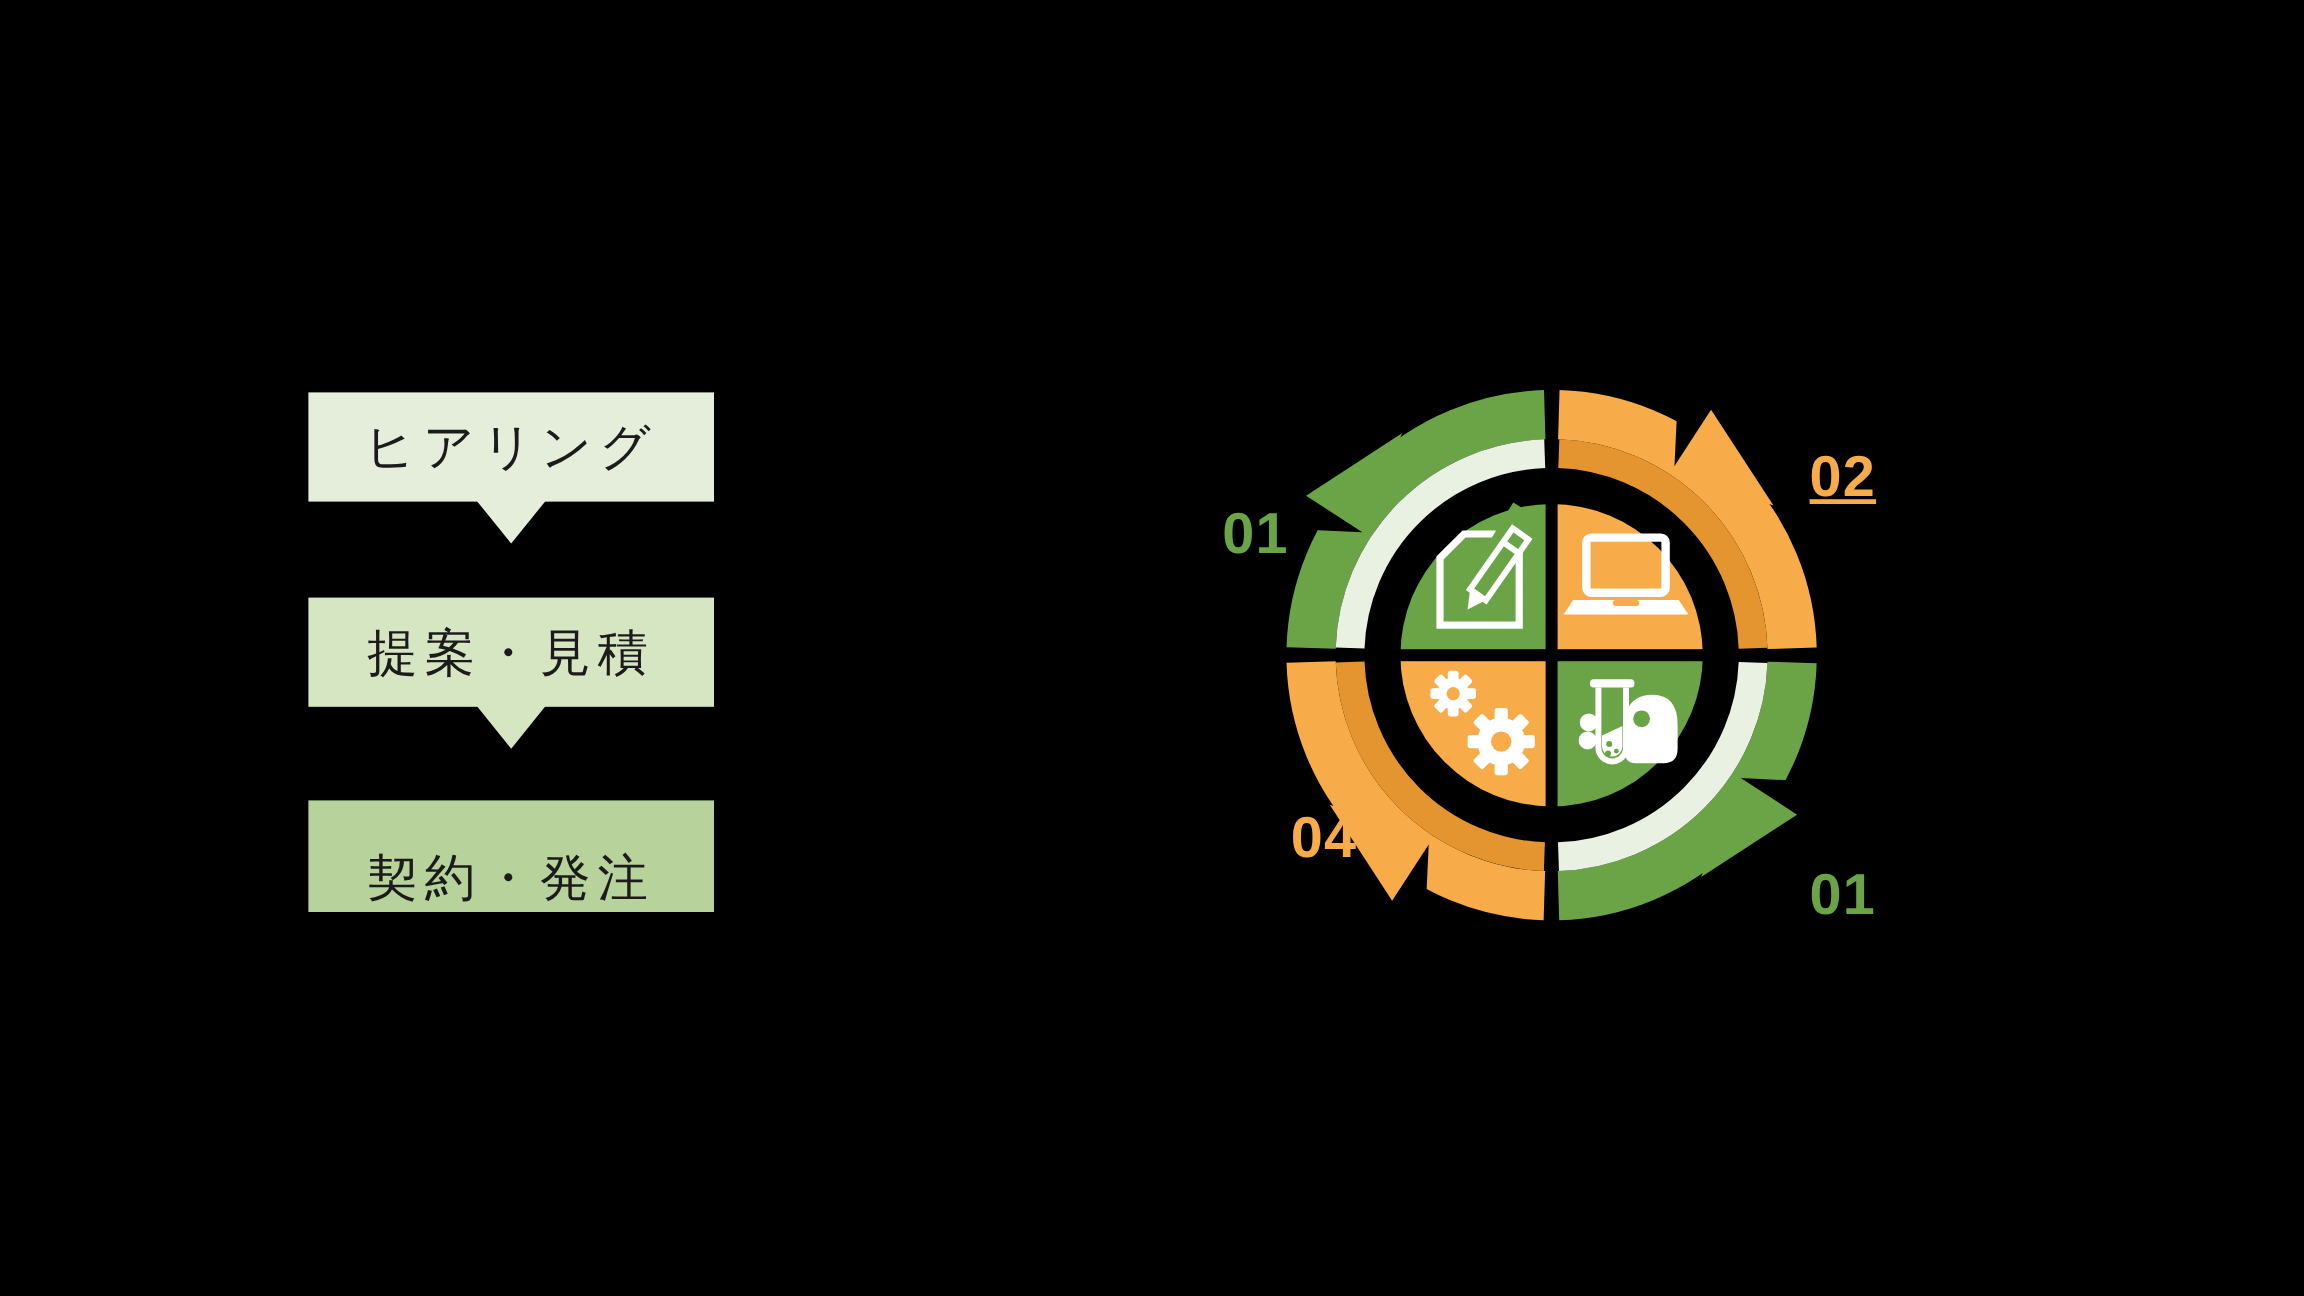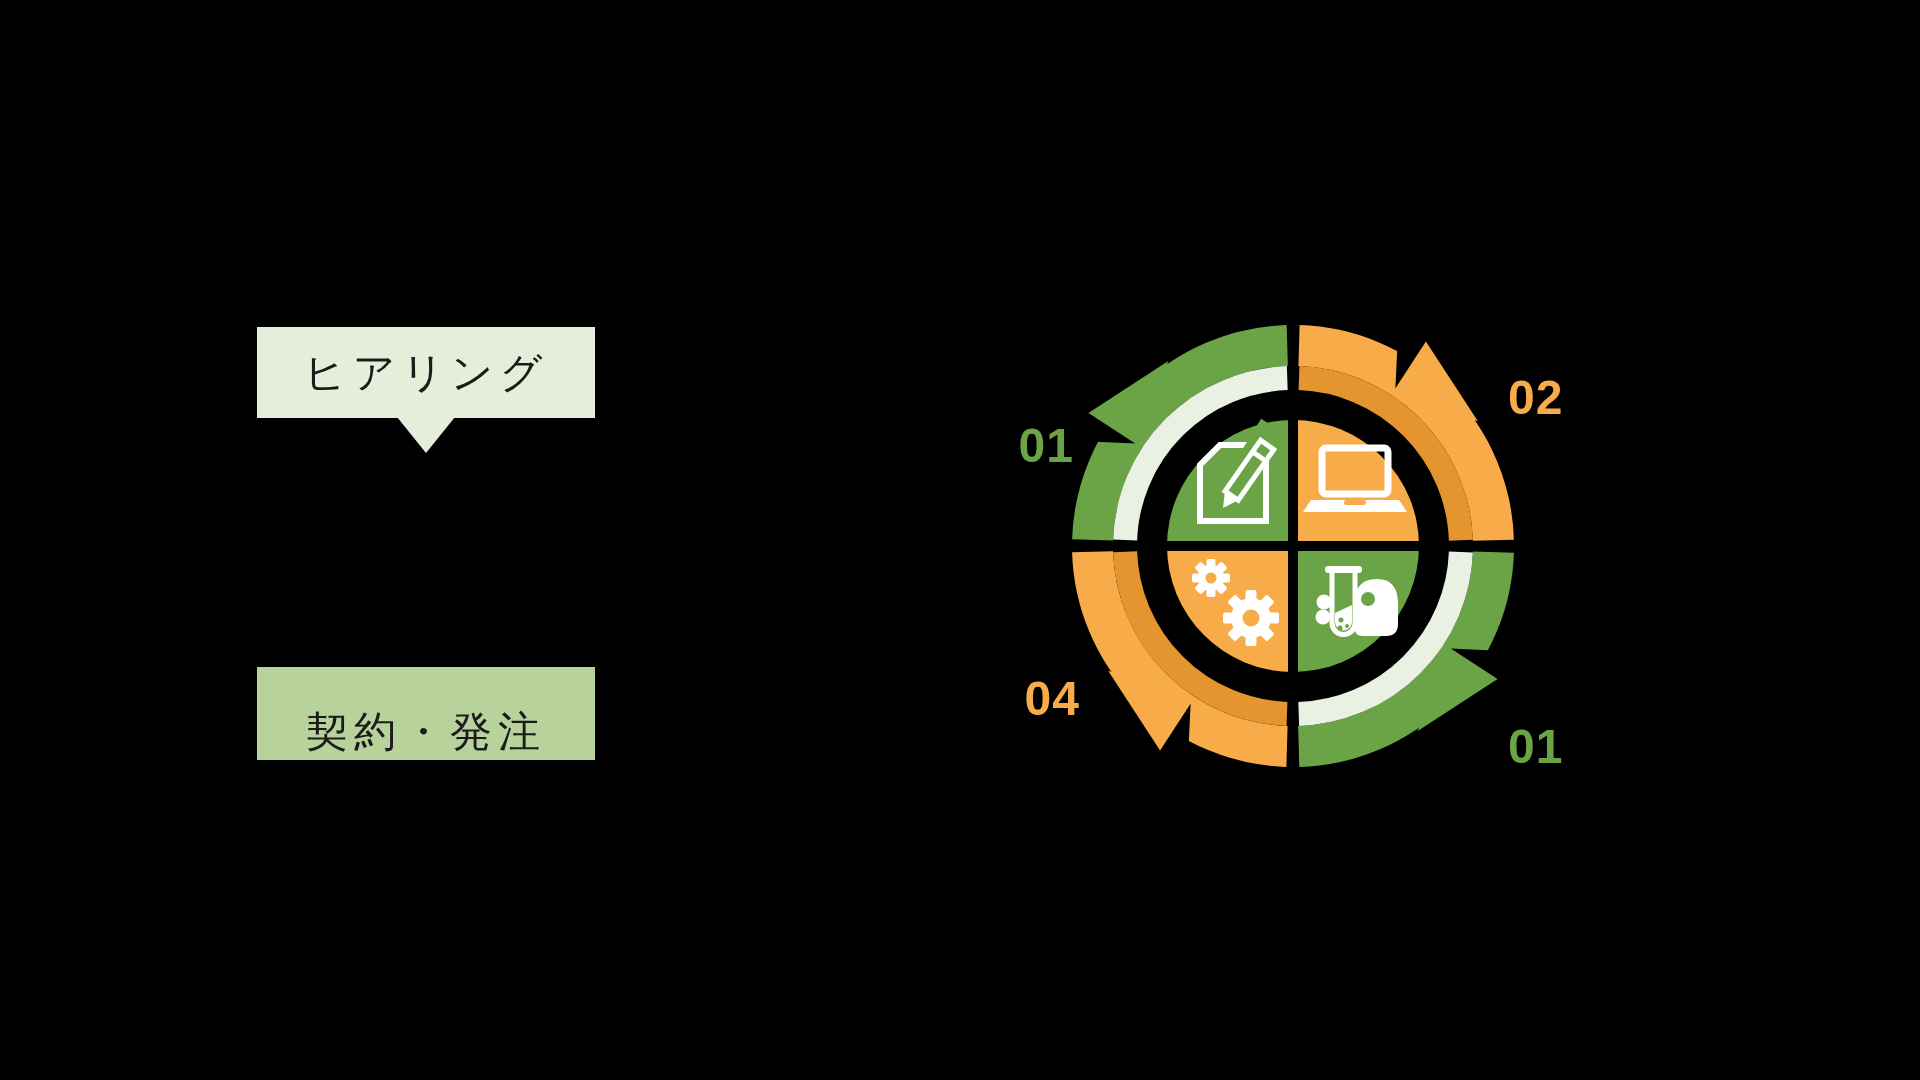--- a/index.html
+++ b/index.html
@@ -53,31 +53,35 @@
     position:absolute;
     width:96px;height:50px;
     font-weight:700;
     font-size:48px;
     line-height:50px;
     letter-spacing:1px;
   }
   .num-green{color:var(--green);margin-top:48px;}
   .num-orange{color:var(--orange);}
   #label-01{left:978px;top:373px;text-align:right;}
-  #label-02{left:1508px;top:373px;text-align:left;}
+  #label-02{left:1508px;top:373px;text-align:left;text-decoration:underline;}
   #label-03{left:1508px;top:674px;text-align:left;}
-  #label-04{left:984px;top:674px;text-align:right;}
+  #label-04{left:1035px;top:674px;text-align:right;}
 </style>
 </head>
 <body>
 
 <div id="stage">
 
   <div class="flow-step" id="step1">
     <span class="step-label">ヒアリング</span>
+    <span class="tail"></span>
+  </div>
+  <div class="flow-step" id="step2">
+    <span class="step-label">提案・見積</span>
     <span class="tail"></span>
   </div>
   <div class="flow-step" id="step3">
     <span class="step-label">契約・発注</span>
   </div>
 
   <svg id="cycle-svg" width="560" height="560" viewBox="0 0 560 560">
 
     <g>
       <circle cx="280" cy="280" r="200.5" fill="none" stroke="var(--green)" stroke-width="41" stroke-dasharray="303 1000" transform="rotate(1.72 280 280)"></circle>

